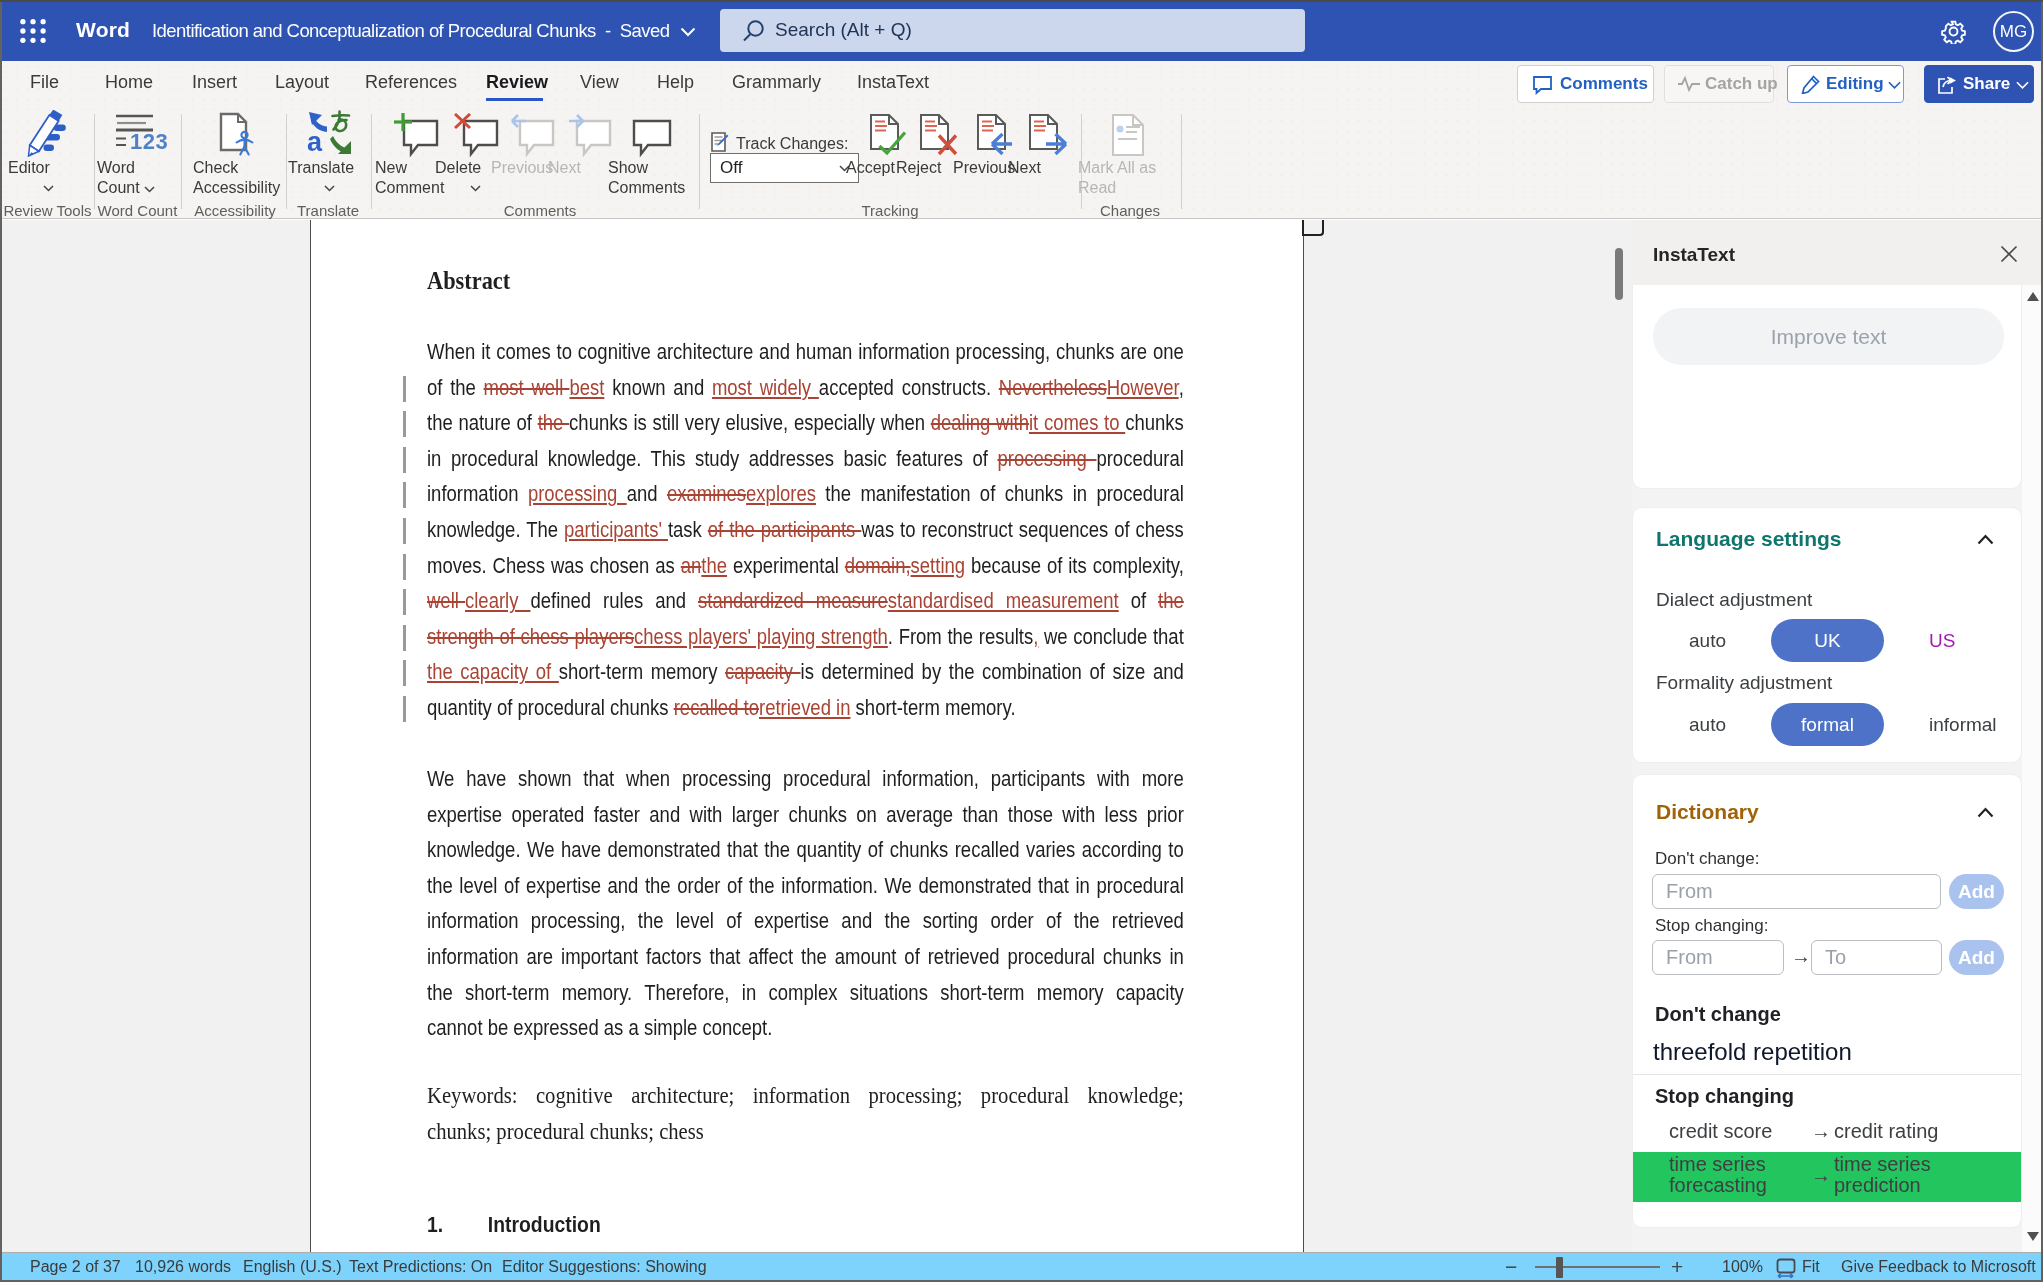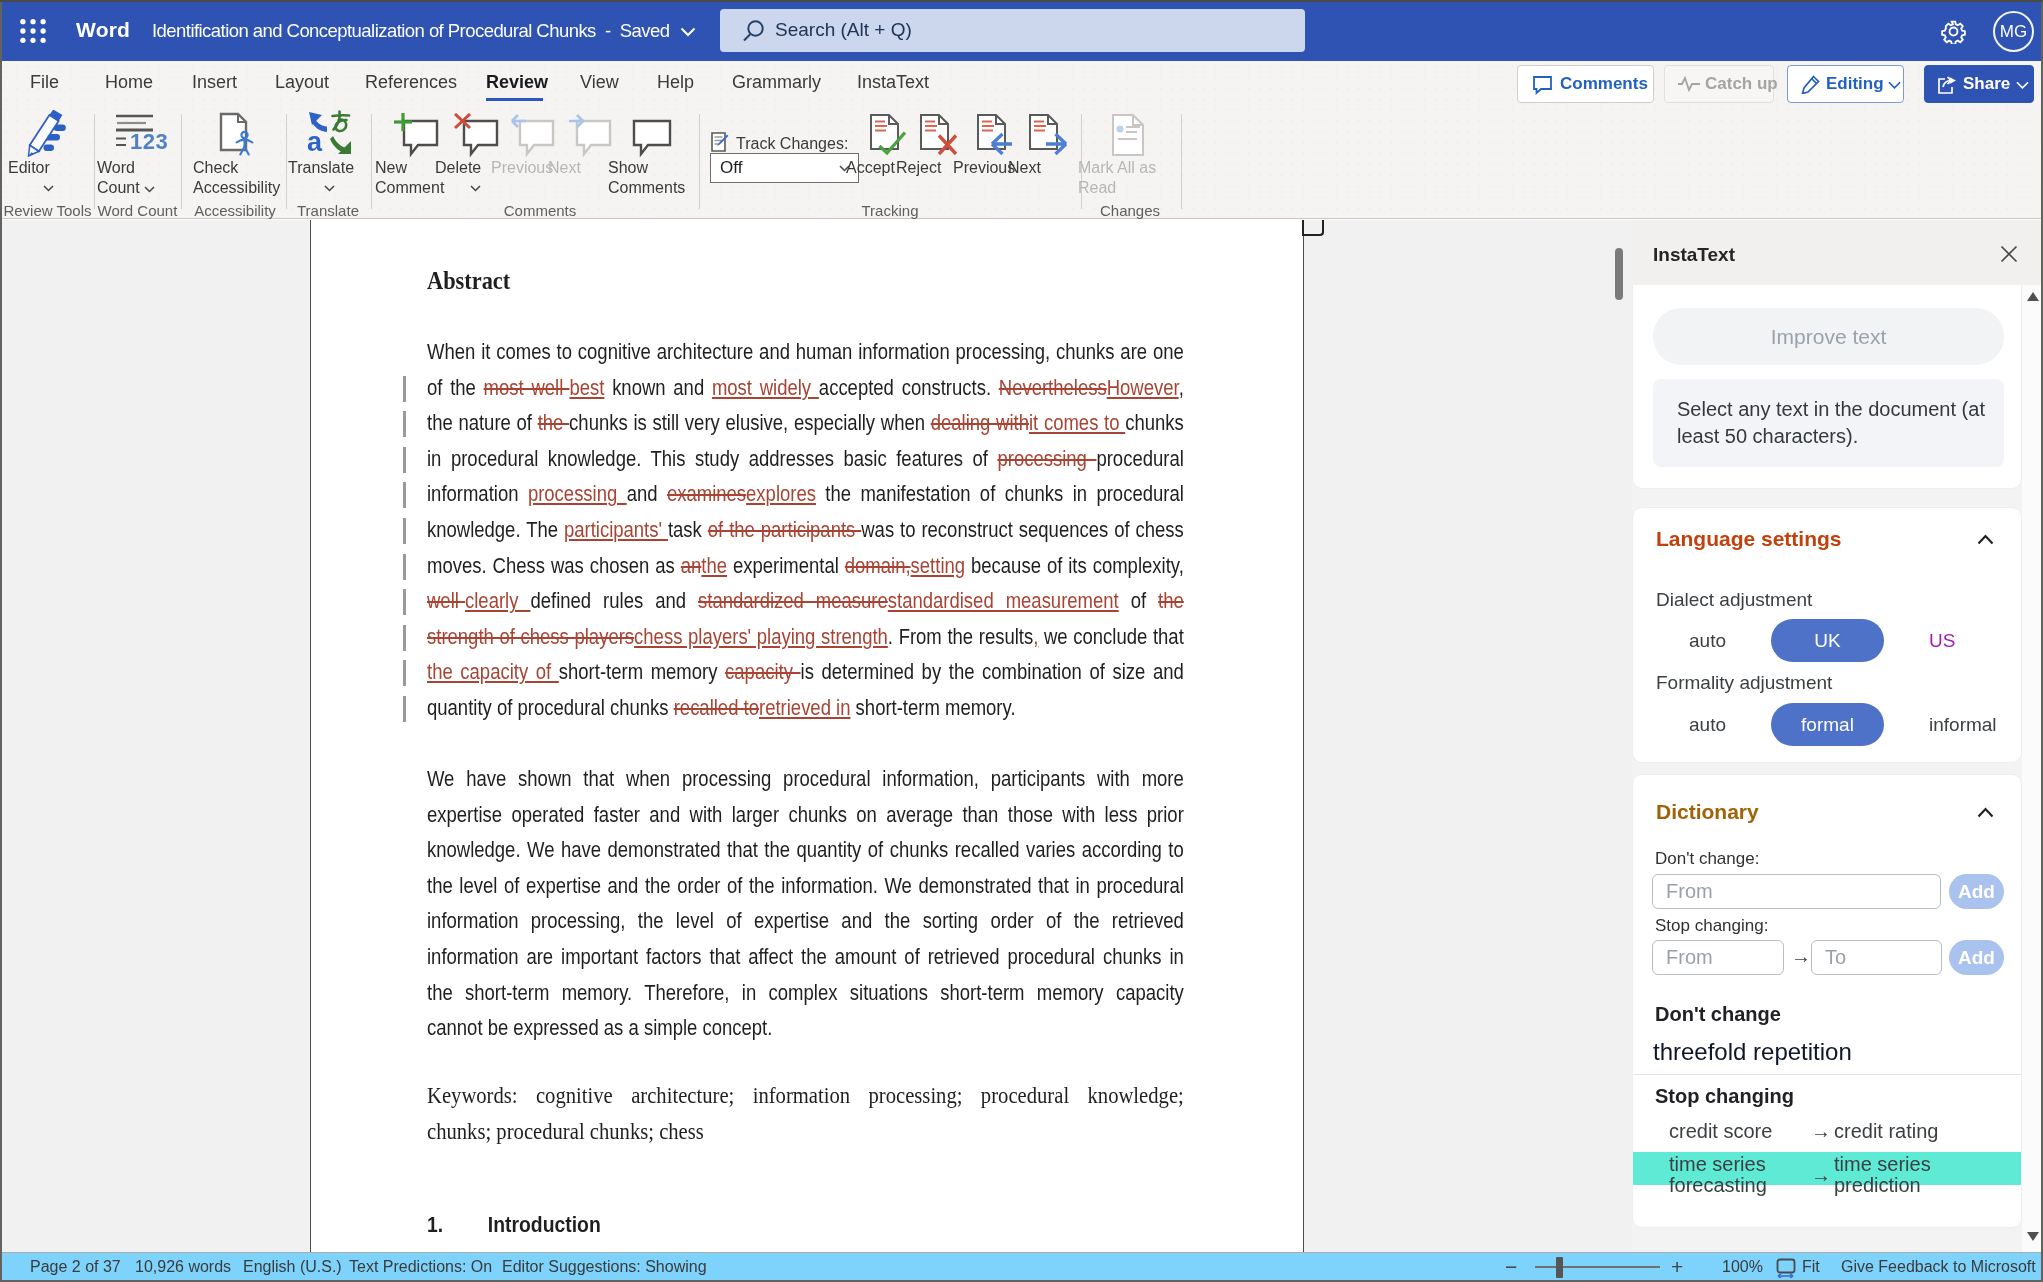--- a/index.html
+++ b/index.html
@@ -365,25 +365,24 @@
   <div style="position:absolute;left:0;top:0;width:411px;height:65px;background:#f1f0ef">
     <div style="position:absolute;left:21px;top:24px;font-size:19px;font-weight:bold;color:#252525">InstaText</div>
     <svg style="position:absolute;left:368px;top:25px" width="18" height="18" viewBox="0 0 18 18">
         <path d="M1.5 1.5 L16.5 16.5 M16.5 1.5 L1.5 16.5" stroke="#4a4a4a" stroke-width="1.7"></path>
       </svg>
   </div>
   <div style="position:absolute;left:0;top:65px;width:390px;height:967px;background:#f3f3f3"></div>
 
   <div class="card" style="top:65px;height:204px;left:0;border-radius:0 0 10px 10px;border-top:none">
     <div style="position:absolute;left:20px;top:23px;width:351px;height:57px;border-radius:28px;background:#f2f3f5;text-align:center;line-height:57px;font-size:21px;color:#9aa2ac">Improve text</div>
-    <div style="position:absolute;left:20px;top:94px;width:351px;height:88px;border-radius:8px;background:#f2f4f7;color:#35383c;font-size:20px;line-height:27px;padding:17px 0 0 24px">Select any text in the document (at least 50 characters).</div>
   </div>
 
   <div class="card" style="top:287px;height:256px;left:0">
-    <div style="position:absolute;left:23px;top:19px;font-size:21px;font-weight:bold;color:#c2410c">Language settings</div>
+    <div style="position:absolute;left:23px;top:19px;font-size:21px;font-weight:bold;color:#0f766e">Language settings</div>
     <svg style="position:absolute;left:344px;top:26px" width="17" height="11" viewBox="0 0 17 11">
         <path d="M1.5 9.5 L8.5 2 L15.5 9.5" stroke="#202124" stroke-width="2.2" fill="none"></path>
       </svg>
     <div style="position:absolute;left:23px;top:81px;font-size:19px;color:#3c4043">Dialect adjustment</div>
     <div style="position:absolute;left:56px;top:122px;font-size:19px;color:#3c4043">auto</div>
     <div style="position:absolute;left:138px;top:111px;width:113px;height:43px;border-radius:22px;background:#4d72c8;color:#fff;font-size:19px;text-align:center;line-height:43px">UK</div>
     <div style="position:absolute;left:296px;top:122px;font-size:19px;color:#a21caf">US</div>
     <div style="position:absolute;left:23px;top:164px;font-size:19px;color:#3c4043">Formality adjustment</div>
     <div style="position:absolute;left:56px;top:206px;font-size:19px;color:#3c4043">auto</div>
     <div style="position:absolute;left:138px;top:195px;width:113px;height:43px;border-radius:22px;background:#4d72c8;color:#fff;font-size:19px;text-align:center;line-height:43px">formal</div>
@@ -403,21 +402,21 @@
     <div style="position:absolute;left:158px;top:170px;font-size:20px;color:#3c4043">→</div>
     <div style="position:absolute;left:178px;top:165px;width:131px;height:35px;border:1px solid #babdc2;border-radius:6px;font-size:20px;color:#9aa0a6;line-height:33px;padding-left:13px">To</div>
     <div style="position:absolute;left:316px;top:165px;width:55px;height:35px;border-radius:18px;background:#aac2ee;color:#fff;font-size:19px;font-weight:bold;text-align:center;line-height:35px">Add</div>
     <div style="position:absolute;left:22px;top:228px;font-size:20px;font-weight:bold;color:#202124">Don't change</div>
     <div style="position:absolute;left:20px;top:263px;font-size:24px;color:#0f172a">threefold repetition</div>
     <div style="position:absolute;left:0;top:299px;width:388px;height:1px;background:#e4e4e4"></div>
     <div style="position:absolute;left:22px;top:310px;font-size:20px;font-weight:bold;color:#202124">Stop changing</div>
     <div style="position:absolute;left:36px;top:345px;font-size:20px;color:#3c4043">credit score</div>
     <div style="position:absolute;left:178px;top:345px;font-size:20px;color:#3c4043">→</div>
     <div style="position:absolute;left:201px;top:345px;font-size:20px;color:#3c4043">credit rating</div>
-    <div style="position:absolute;left:0;top:377px;width:388px;height:33px;background:#5eead4">
+    <div style="position:absolute;left:0;top:377px;width:388px;height:50px;background:#22c55e">
       <div style="position:absolute;left:36px;top:2px;font-size:20px;color:#3c4043;line-height:21px">time series<br>forecasting</div>
       <div style="position:absolute;left:178px;top:12px;font-size:20px;color:#3c4043">→</div>
       <div style="position:absolute;left:201px;top:2px;font-size:20px;color:#3c4043;line-height:21px">time series<br>prediction</div>
     </div>
   </div>
 
   <svg style="position:absolute;left:395px;top:72px" width="12" height="9" viewBox="0 0 12 9">
       <path d="M6 0 L12 9 L0 9 z" fill="#505050"></path>
     </svg>
   <svg style="position:absolute;left:395px;top:1012px" width="12" height="9" viewBox="0 0 12 9">

